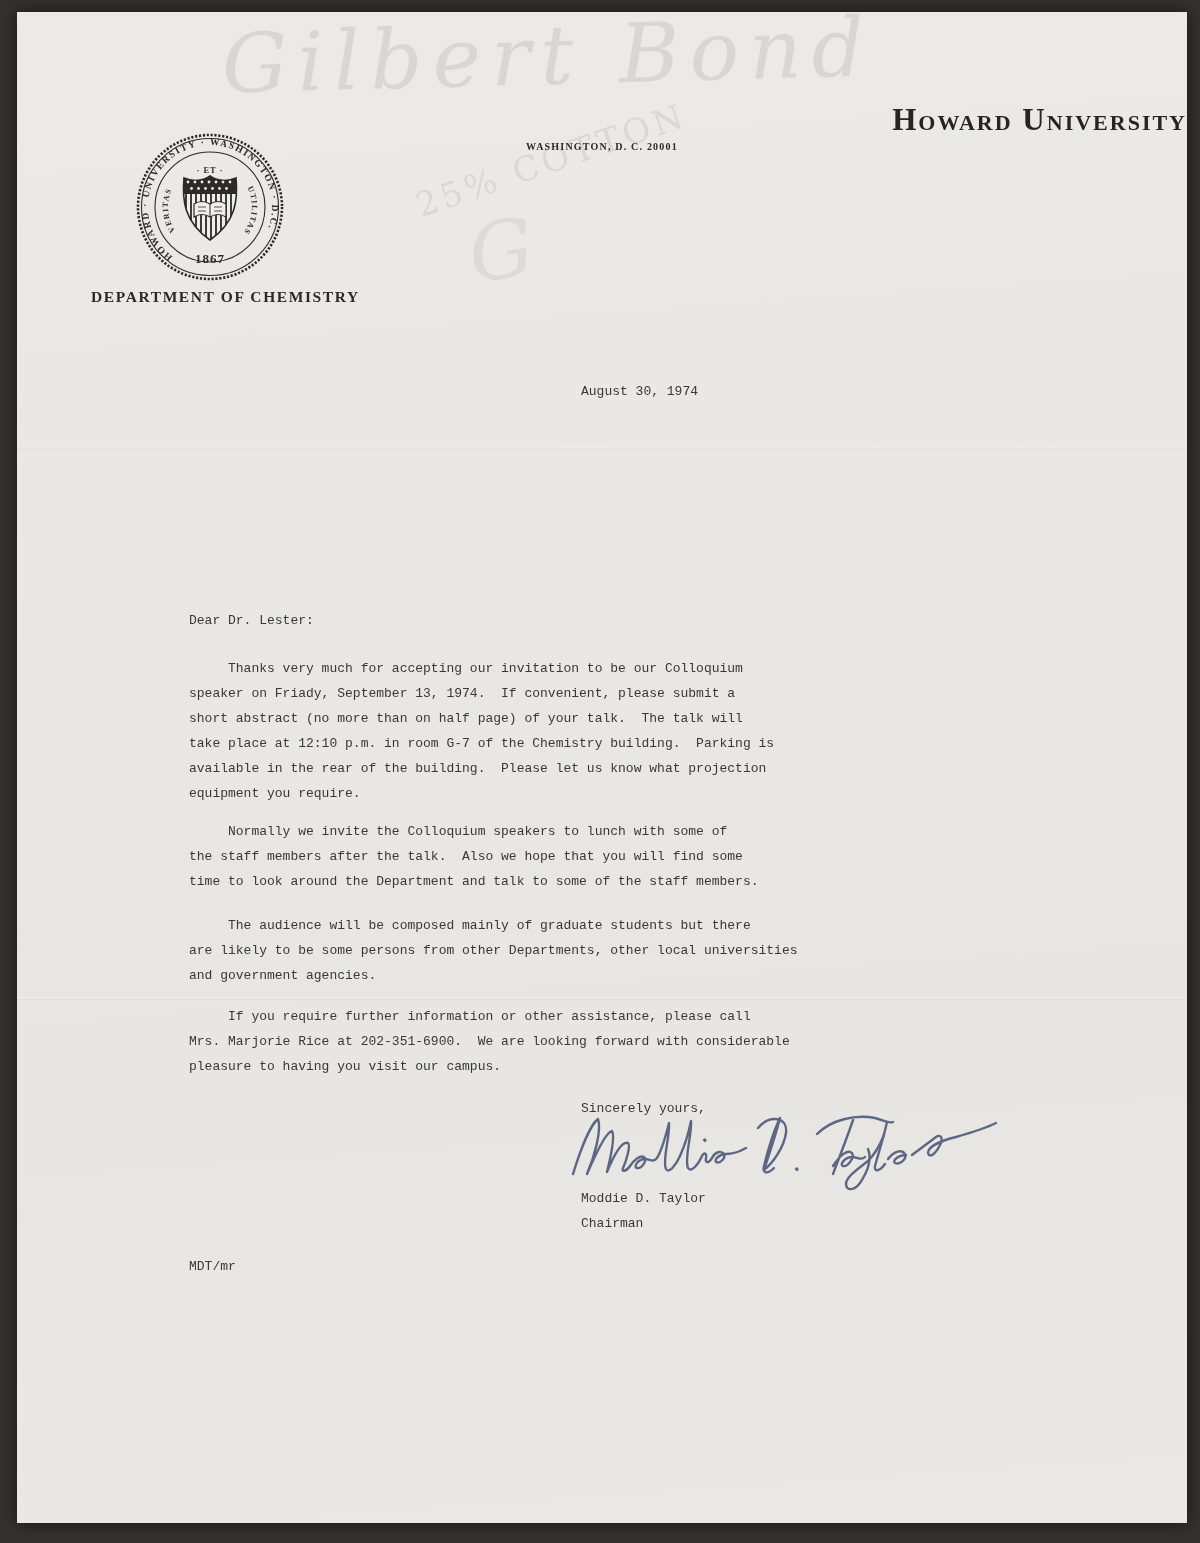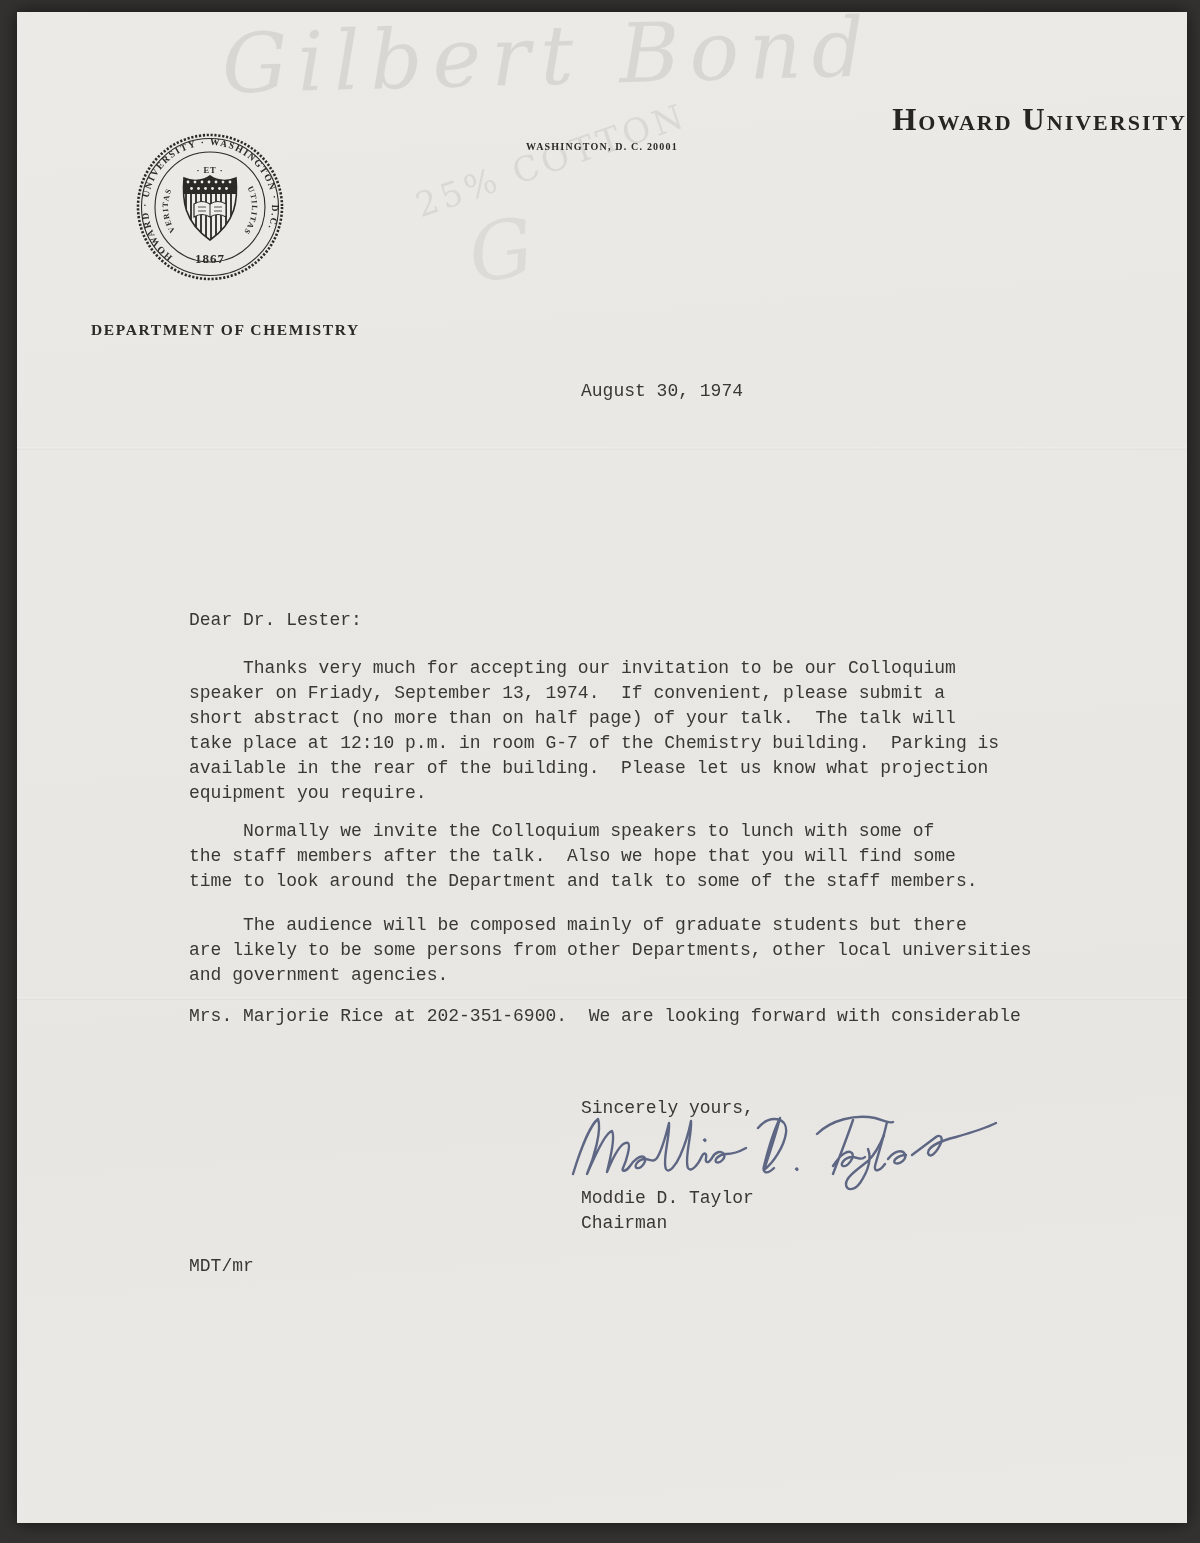--- a/index.html
+++ b/index.html
@@ -21,26 +21,26 @@
                  transform:rotate(-8deg); }
 
   
   .uni-name { position:absolute; top:90px; left:0; width:100%; text-align:right;
               font-family:"Liberation Serif","DejaVu Serif",serif; font-variant:small-caps;
               font-weight:bold; font-size:31px; letter-spacing:2px; color:#262522; }
   .uni-loc  { position:absolute; top:129px; left:0; width:100%; text-align:center;
               font-family:"Liberation Serif",serif; font-weight:bold; font-size:10px;
               letter-spacing:1.2px; color:#2b2a27; }
   .dept     { position:absolute; top:276px; left:74px; font-family:"Liberation Serif",serif;
-              font-weight:bold; font-size:15.5px; letter-spacing:1.6px; color:#2b2a27;margin-top:33px; }
+              font-weight:bold; font-size:15.5px; letter-spacing:1.6px; color:#2b2a27; }
   .seal     { position:absolute; left:118px; top:120px; }
 
   
   .type { position:absolute; font-family:"Liberation Mono","DejaVu Sans Mono",monospace;
-          font-size:18px; line-height:25px; color:#3a3834; white-space:pre; }
+          font-size:13px; line-height:25px; color:#3a3834; white-space:pre; }
   .line  { white-space:pre; }
 
   .fold { position:absolute; left:0; width:100%; height:3px; opacity:.55;
           background:linear-gradient(180deg, rgba(255,255,255,0.55), rgba(150,148,140,0.18)); }
 
   .sig { position:absolute; left:548px; top:1096px; }
 </style>
 </head>
 <body>
 
@@ -129,21 +129,21 @@
     </svg>
 
     <div class="type" style="left:564px; top:367px">August 30, 1974</div>
 
 
     <div class="type" style="left:172px; top:596px">Dear Dr. Lester:</div>
 
     <div class="type" style="left:172px; top:644px"><div class="line">     Thanks very much for accepting our invitation to be our Colloquium</div><div class="line">speaker on Friady, September 13, 1974.  If convenient, please submit a</div><div class="line">short abstract (no more than on half page) of your talk.  The talk will</div><div class="line">take place at 12:10 p.m. in room G-7 of the Chemistry building.  Parking is</div><div class="line">available in the rear of the building.  Please let us know what projection</div><div class="line">equipment you require.</div></div>
     <div class="type" style="left:172px; top:807px"><div class="line">     Normally we invite the Colloquium speakers to lunch with some of</div><div class="line">the staff members after the talk.  Also we hope that you will find some</div><div class="line">time to look around the Department and talk to some of the staff members.</div></div>
     <div class="type" style="left:172px; top:901px"><div class="line">     The audience will be composed mainly of graduate students but there</div><div class="line">are likely to be some persons from other Departments, other local universities</div><div class="line">and government agencies.</div></div>
-    <div class="type" style="left:172px; top:992px"><div class="line">Mrs. Marjorie Rice at 202-351-6900.  We are looking forward with considerable</div></div>
+    <div class="type" style="left:172px; top:992px"><div class="line">     If you require further information or other assistance, please call</div><div class="line">Mrs. Marjorie Rice at 202-351-6900.  We are looking forward with considerable</div><div class="line">pleasure to having you visit our campus.</div></div>
 
     <div class="type" style="left:564px; top:1084px">Sincerely yours,</div>
 
     <svg class="sig" width="465" height="95" viewBox="0 0 465 95">
       <g fill="none" stroke="#4b5577" stroke-width="2.4" stroke-linecap="round" stroke-linejoin="round" opacity="0.88">
         <path d="M8,66 C16,40 26,16 33,11 C37,22 29,50 22,66 C31,45 41,24 47,23 C51,30 44,55 42,64 C49,47 57,33 63,35 C66,37 61,54 58,60 C56,64 61,64 65,58 C69,52 75,47 79,49 C83,51 77,61 72,60 C68,59 73,51 80,51 C85,51 88,55 92,50 C97,42 101,27 104,15 C105,29 97,53 101,61 C104,66 111,57 115,48 C120,37 124,23 126,13 C127,27 119,51 123,60 C126,65 133,57 137,48 C139,44 142,45 141,50 C140,55 143,56 147,50 C150,44 156,42 159,46 C161,50 155,56 151,54 C149,52 154,46 161,46 C167,46 174,44 181,40"></path>
         <path d="M139,32 C140,31 141,32 140,33"></path>
         <path d="M199,62 C205,44 211,26 215,10 C209,22 203,42 199,58 C197,65 202,67 209,60 M193,20 C205,6 223,9 221,25 C219,39 208,55 199,62"></path>
         <path d="M231,61 C232,60 233,61 232,62"></path>
         <path d="M252,26 C266,12 290,6 310,10 C318,12 324,16 328,14"></path>

